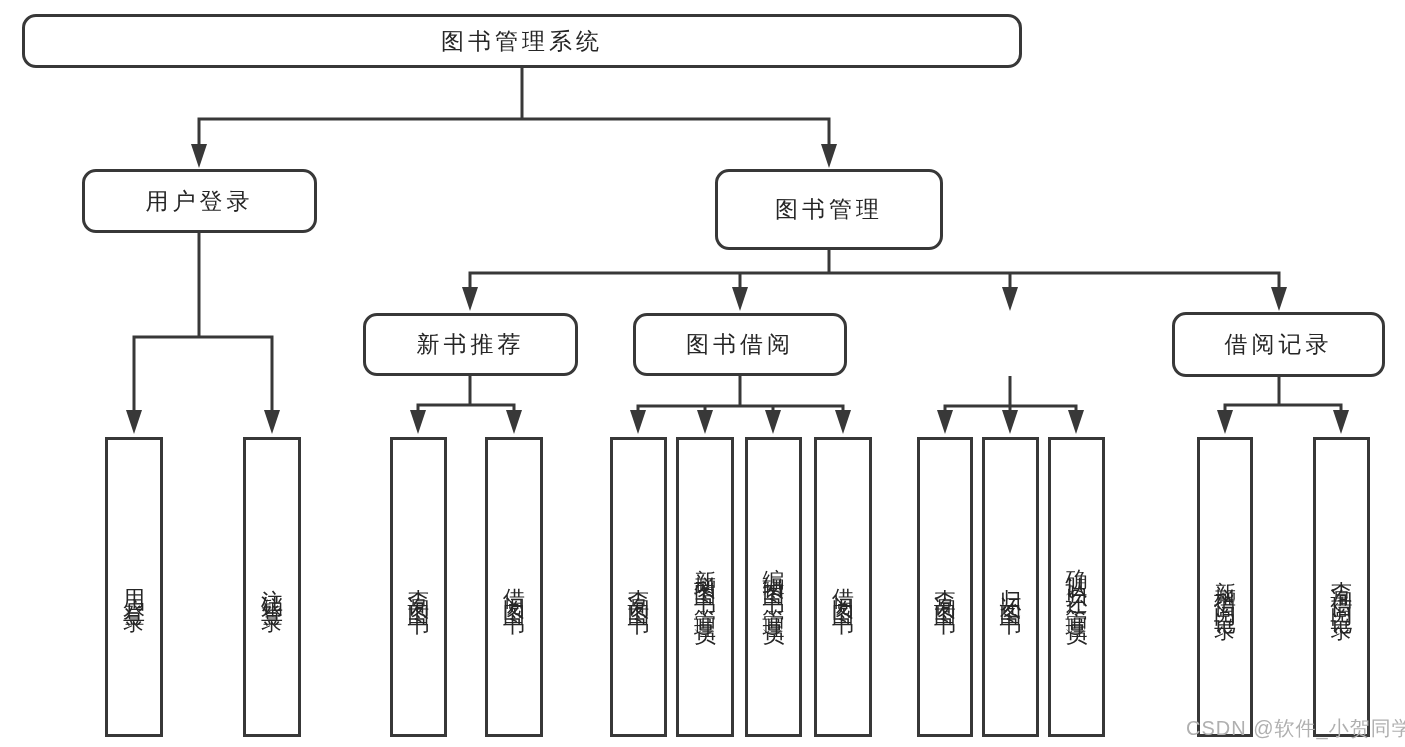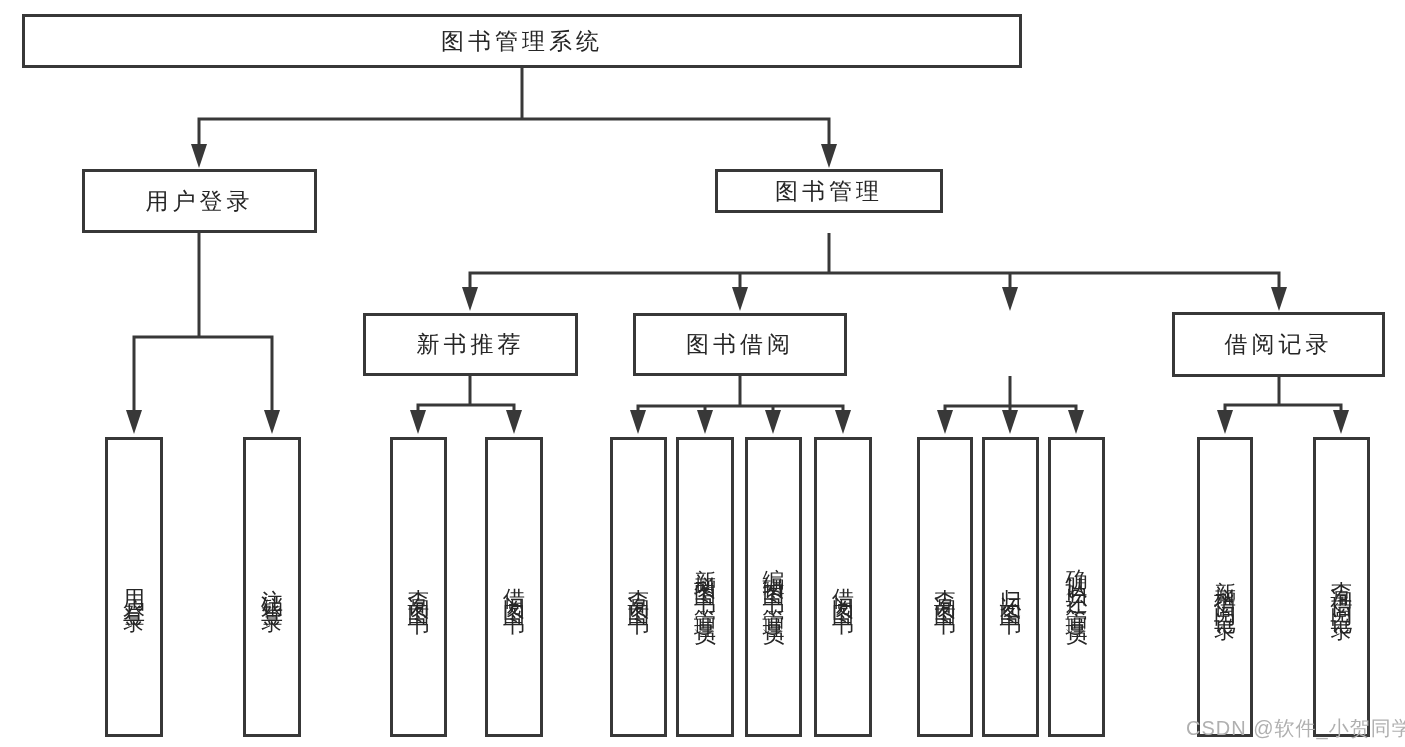--- a/index.html
+++ b/index.html
@@ -9,21 +9,21 @@
     font-family:"Liberation Sans",sans-serif;
     color:var(--text,#262626);
   }
   .box{
     position:absolute;box-sizing:border-box;
     border:3px solid var(--line,#383838);
     background:#fff;
     display:flex;align-items:center;justify-content:center;
     z-index:2;
   }
-  .box.h{font-size:23px;letter-spacing:4px;white-space:nowrap;}
+  .box.h{font-size:23px;letter-spacing:4px;white-space:nowrap;border-radius:14px;}
   .box.v{
     writing-mode:vertical-rl;
     font-size:22px;letter-spacing:8px;line-height:1;
     top:437px;height:300px;
   }
   svg.connectors{position:absolute;left:0;top:0;z-index:1;}
   .ln{stroke:var(--line,#383838);stroke-width:3;fill:none;}
   .ah{fill:var(--line,#383838);stroke:none;}
   .watermark{
     position:absolute;left:1186px;top:715px;z-index:5;
@@ -98,21 +98,21 @@
     </g>
   </svg>
 
   <div class="box h" style="left:22px;top:14px;width:1000px;height:54px">
     <span>图书管理系统</span>
   </div>
 
   <div class="box h" style="left:82px;top:169px;width:235px;height:64px">
     <span>用户登录</span>
   </div>
-  <div class="box h" style="left:715px;top:169px;width:228px;height:44px">
+  <div class="box h" style="left:715px;top:169px;width:228px;height:81px">
     <span>图书管理</span>
   </div>
 
   <div class="box h" style="left:633px;top:313px;width:214px;height:63px">
     <span>图书借阅</span>
   </div>
   <div class="box h" style="left:363px;top:313px;width:215px;height:63px">
     <span>新书推荐</span>
   </div>
   <div class="box h" style="left:1172px;top:312px;width:213px;height:65px">

